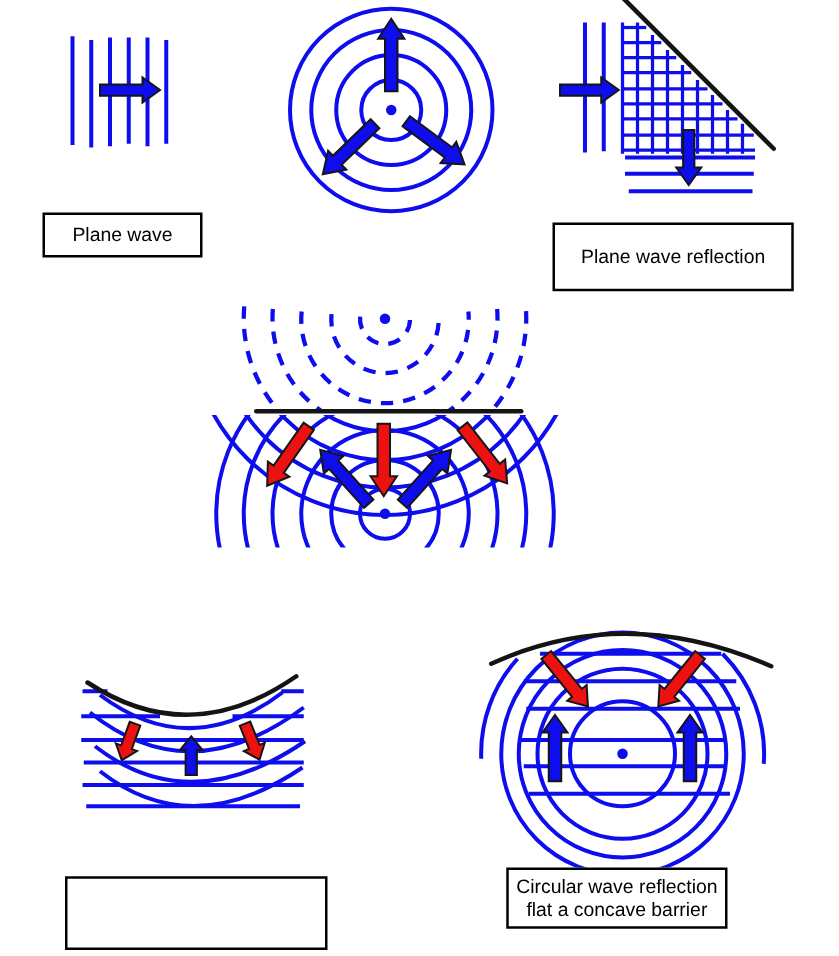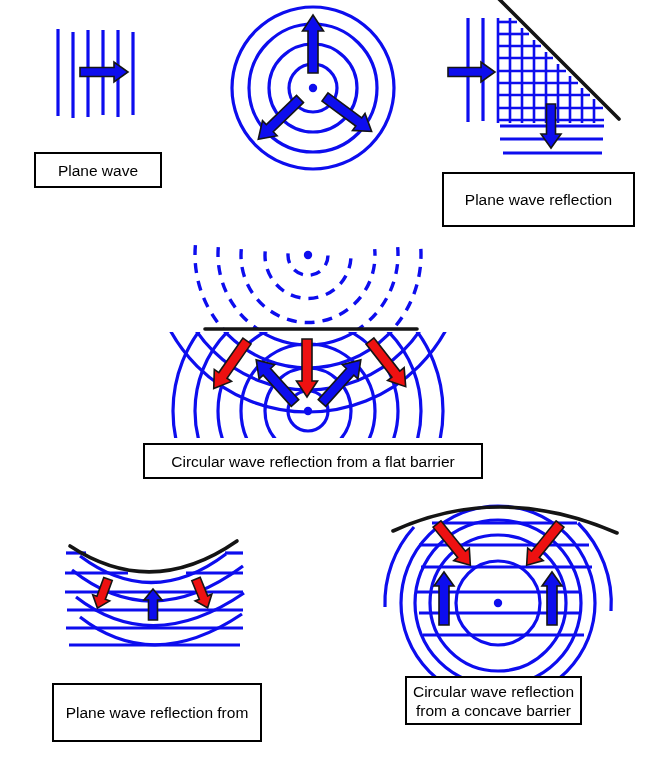--- a/index.html
+++ b/index.html
@@ -6,20 +6,21 @@
   .canvas{
     position:relative;width:671px;height:765px;background:var(--bg,#fff);
     font-family:"Liberation Sans", sans-serif;overflow:hidden;
   }
   svg{position:absolute;left:0;top:0;}
   .caption{
     position:absolute;box-sizing:border-box;border:2px solid var(--cap-border,#000);
     background:#fff;color:var(--cap-text,#000);font-size:15.5px;line-height:19px;
     display:flex;flex-direction:column;align-items:center;justify-content:center;
     text-align:center;
+    margin-top:18px;
   }
   
   .wl{stroke:var(--blue,#0d0dee);fill:none;stroke-width:3.2;stroke-linecap:butt;}
   .wl-thin{stroke:var(--blue,#0d0dee);fill:none;stroke-width:2.6;}
   .wl-dash{stroke:var(--blue,#0d0dee);fill:none;stroke-width:3.4;stroke-dasharray:10 8;}
   .bar{stroke:var(--black,#141414);fill:none;stroke-width:3.6;stroke-linecap:round;}
   .dot{fill:var(--blue,#0d0dee);stroke:none;}
   .ba{fill:var(--blue,#0d0dee);stroke:#151515;stroke-width:1.6;stroke-linejoin:miter;}
   .ra{fill:var(--red,#ee1111);stroke:#151515;stroke-width:1.6;stroke-linejoin:miter;}
 </style>
@@ -175,30 +176,26 @@
     <path class="ba" transform="translate(444,625) rotate(-90)" d="M0,-5 L39,-5 L39,-10 L53,0 L39,10 L39,5 L0,5 Z"></path>
     <path class="ba" transform="translate(552,625) rotate(-90)" d="M0,-5 L39,-5 L39,-10 L53,0 L39,10 L39,5 L0,5 Z"></path>
   </g>
 </svg>
 
   <div class="caption" style="left:34px;top:152px;width:128px;height:36px">
     <span>Plane wave</span>
   </div>
 
 
-  <div class="caption" style="left:442px;top:172px;width:193px;height:55px">
+  <div class="caption" style="left:442px;top:160px;width:193px;height:55px">
     <span>Plane wave reflection</span>
   </div>
 
-  <div class="caption" style="left:143px;top:443px;width:340px;height:36px">
-    <span>Circular wave reflection from a flat barrier</span>
-  </div>
 
   <div class="caption" style="left:52px;top:683px;width:210px;height:59px">
-    <span>Plane wave reflection from</span>
   </div>
 
   <div class="caption" style="left:405px;top:676px;width:177px;height:49px">
     <span>Circular wave reflection</span>
-    <span>from a concave barrier</span>
+    <span>flat a concave barrier</span>
   </div>
 
 </div>
 
 </body></html>

